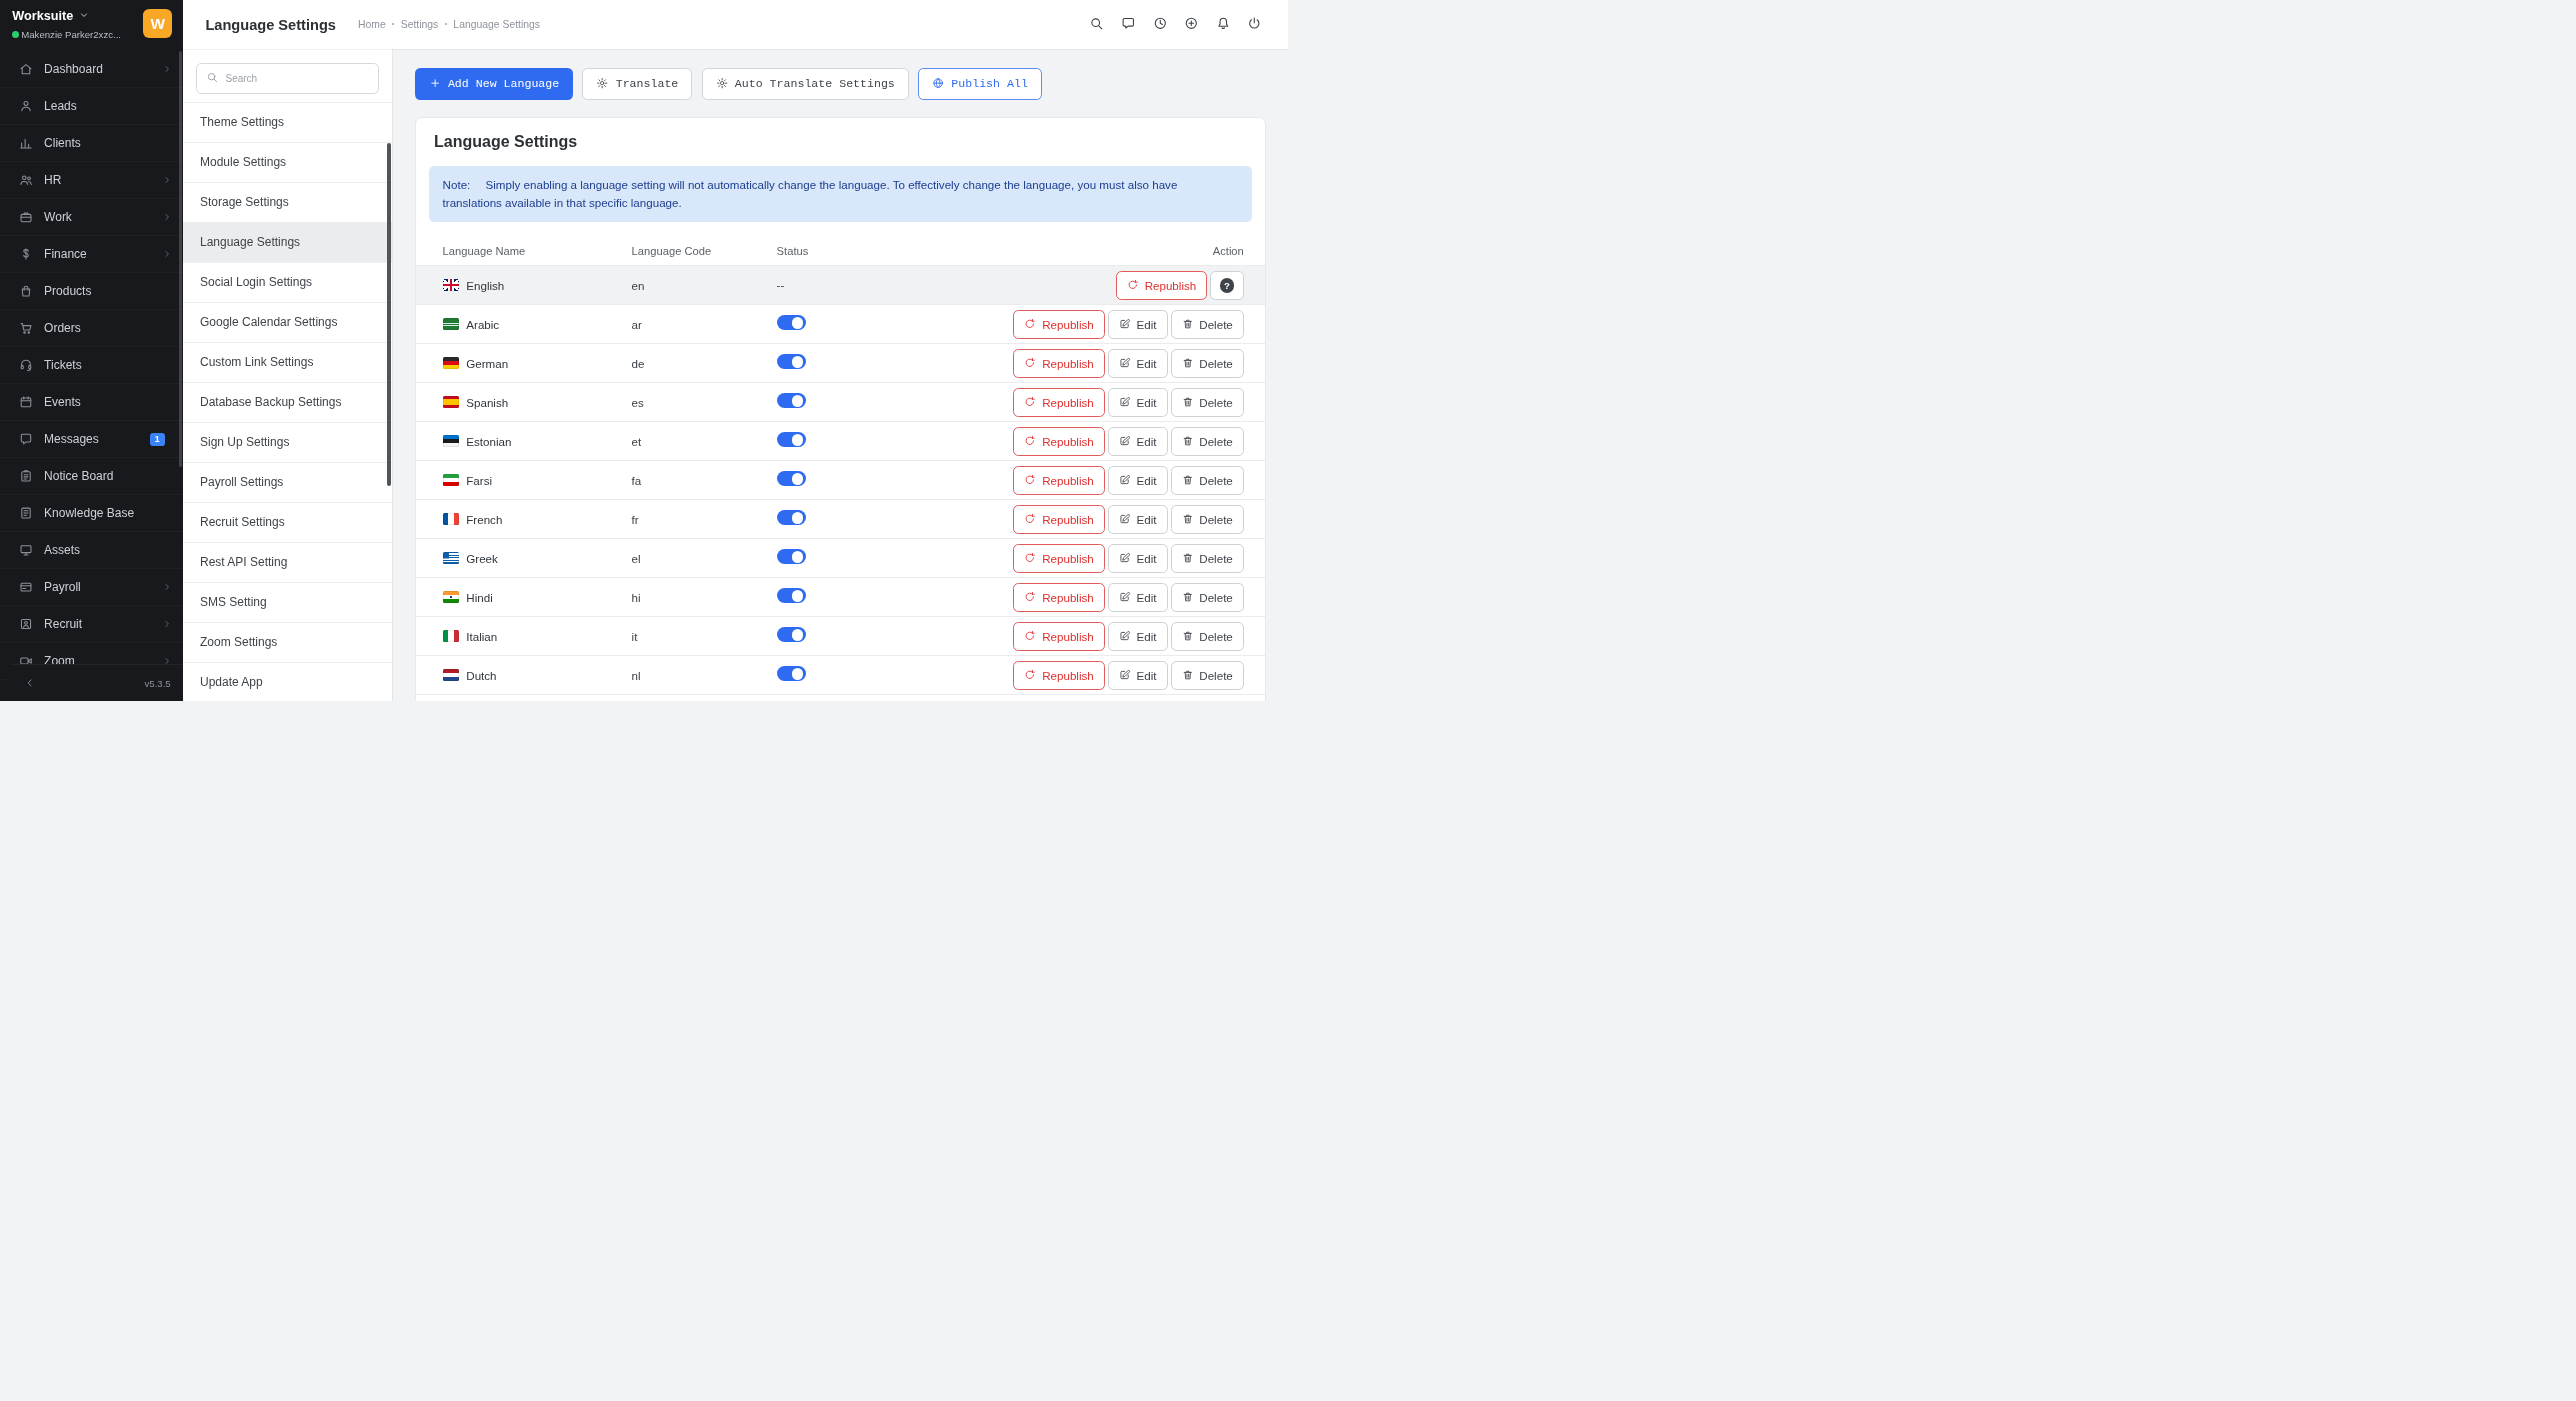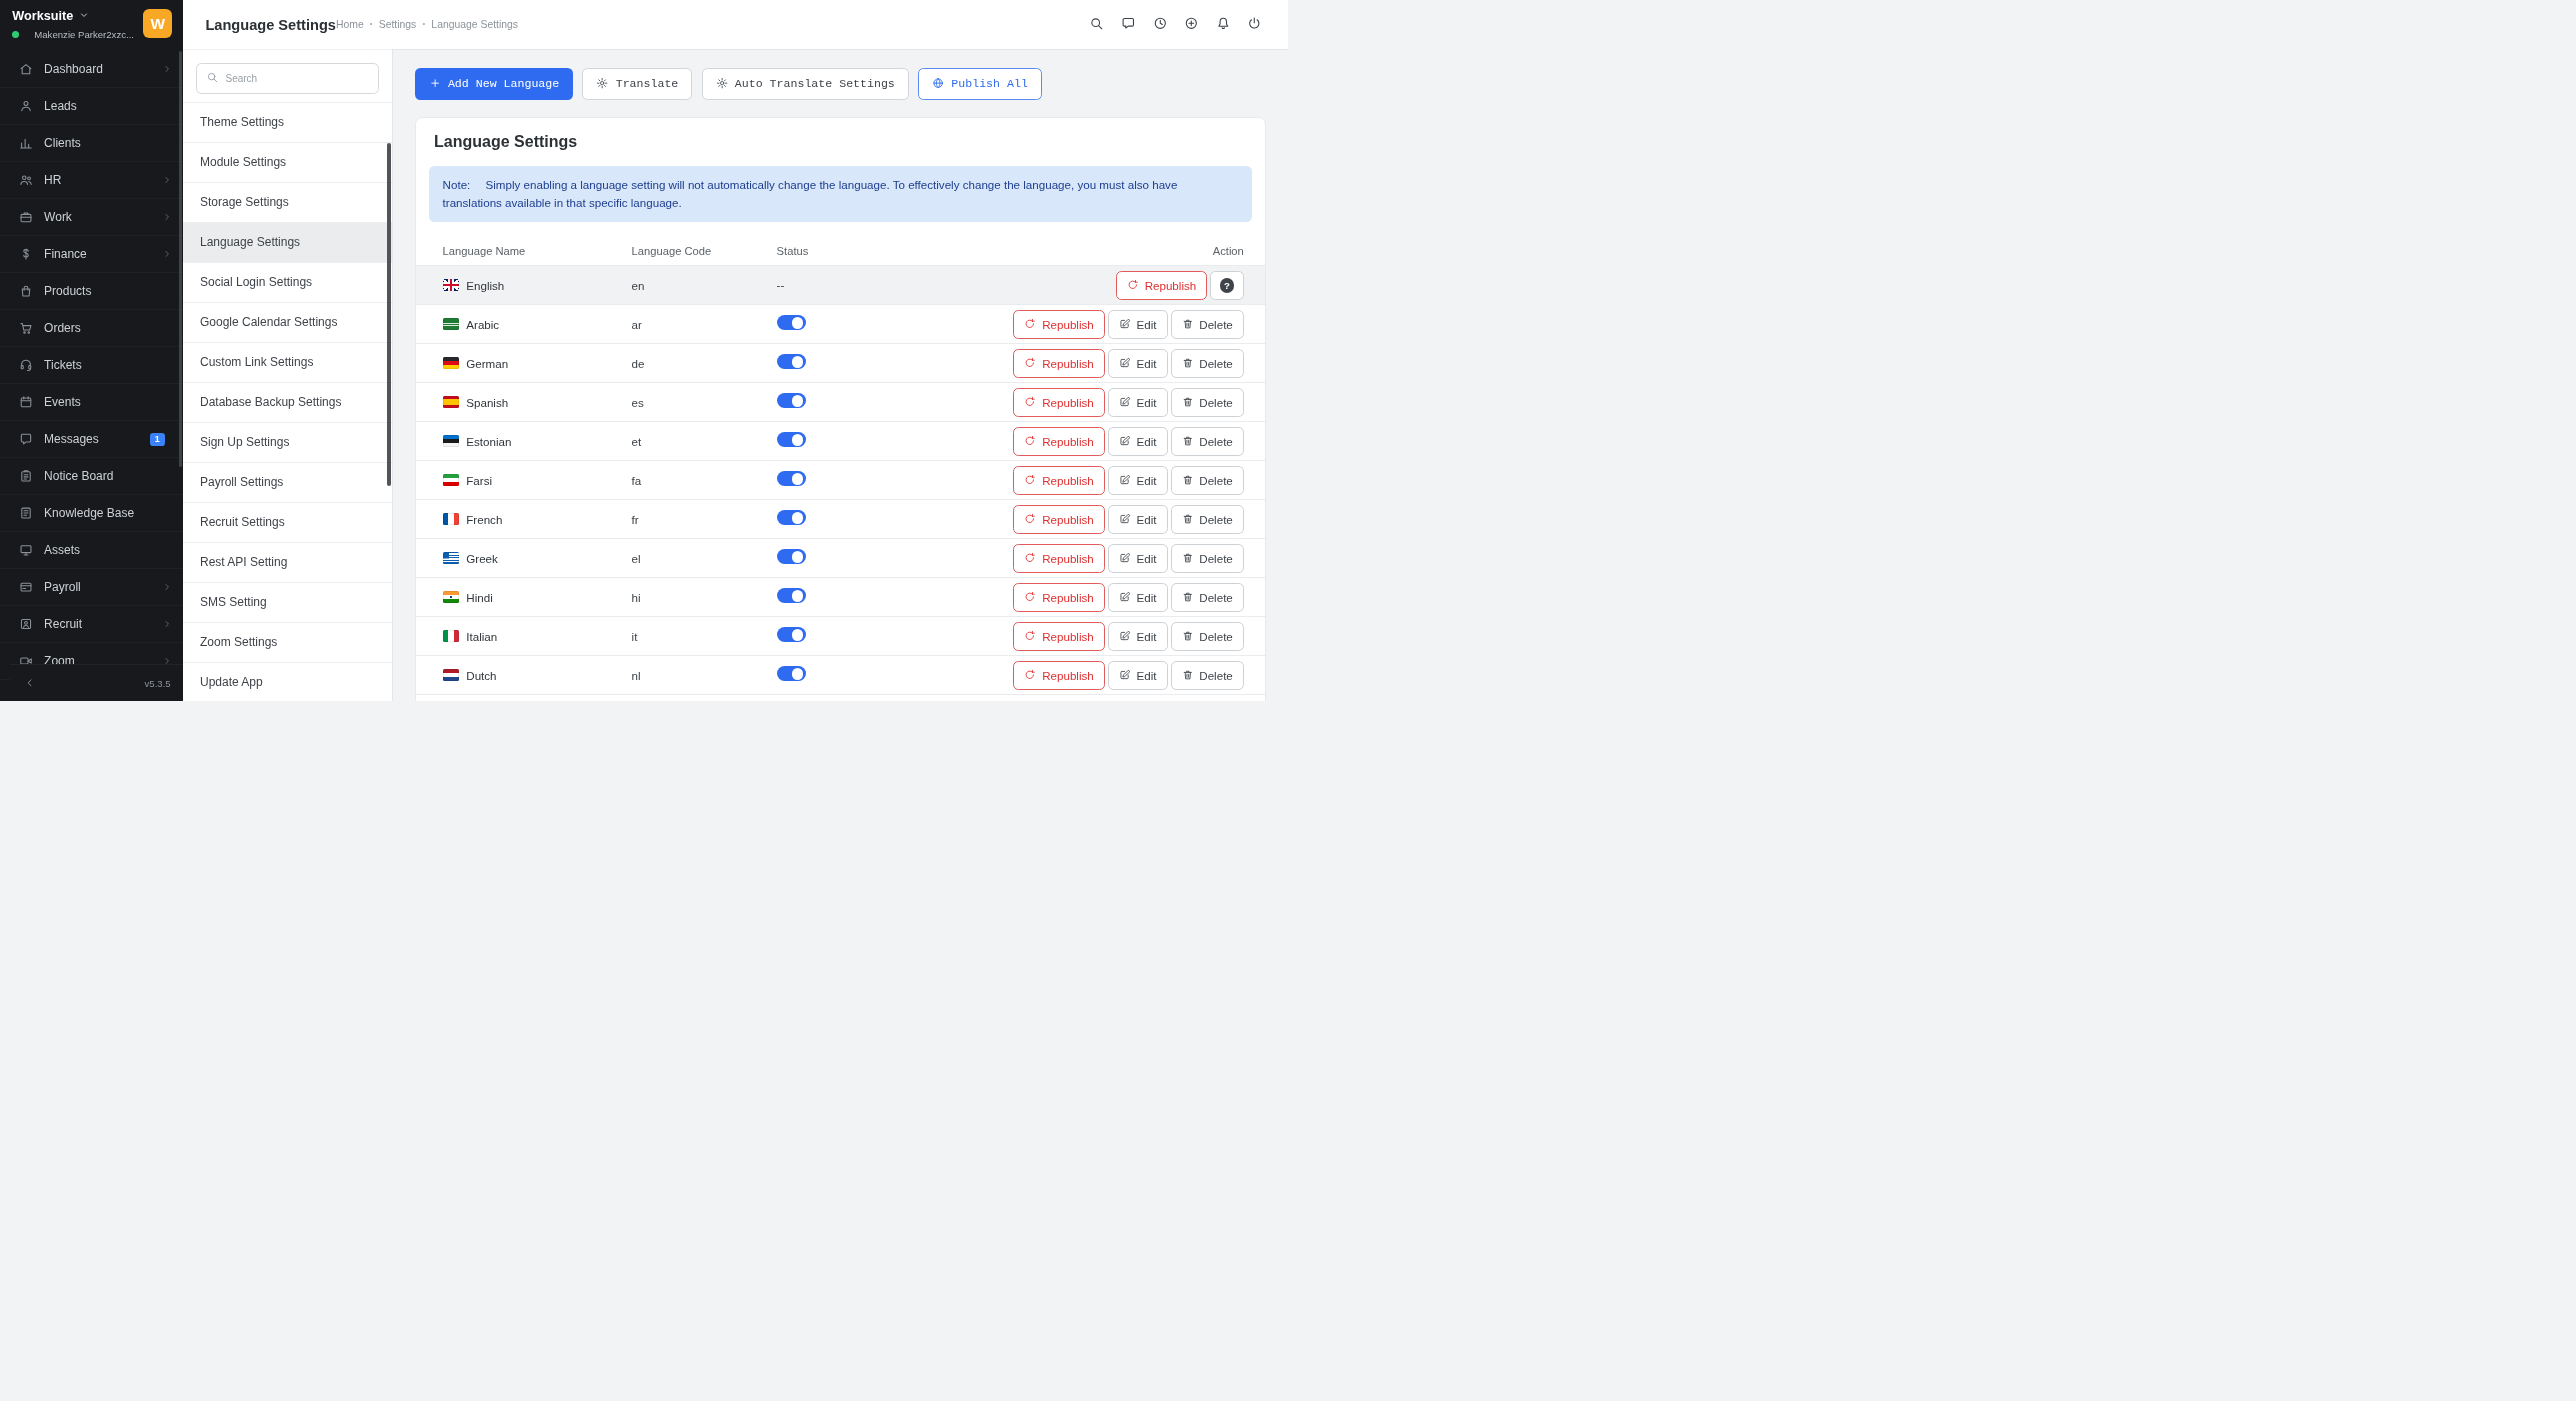--- a/index.html
+++ b/index.html
@@ -5,42 +5,42 @@
   *{box-sizing:border-box;margin:0;padding:0}
   html,body{width:1288px;height:701px;overflow:hidden}
   body{font-family:"Liberation Sans","DejaVu Sans",sans-serif;background:#f2f3f5;color:#2f353b}
   .app{display:flex;height:100%}
 
   
   .sidebar{width:183px;background:#17191d;color:#ced2d5;position:relative;flex-shrink:0;z-index:5}
   .ws-header{display:flex;justify-content:space-between;align-items:flex-start;padding:9.2px 10.8px 7.7px 12.3px;height:51px}
   .ws-name-row{display:flex;align-items:center;gap:5.4px;color:#fff;font-size:12.7px;font-weight:700;cursor:pointer}
   .ws-name-row .ic svg{width:10px;height:10px}
-  .ws-user{display:flex;align-items:center;gap:15px;margin-top:5.4px;font-size:9.6px;color:#b9bdc1;white-space:nowrap}
+  .ws-user{display:flex;align-items:center;gap:2px;margin-top:5.4px;font-size:9.6px;color:#b9bdc1;white-space:nowrap}
   .dot{width:7px;height:7px;border-radius:50%;background:#2ecc71;flex-shrink:0}
   .ws-logo{width:29px;height:29px;border-radius:6.2px;background:#f9a826;color:#fff;font-weight:700;font-size:15.4px;display:flex;align-items:center;justify-content:center;cursor:pointer}
   #sidebar-menu{position:absolute;top:51px;left:0;right:0;bottom:0;overflow:hidden}
   .sb-item{display:flex;align-items:center;gap:11.6px;height:37px;padding:0 10.8px 0 18.5px;font-size:12px;color:#ced2d5;cursor:pointer;border-bottom:0.8px solid rgba(255,255,255,.035)}
   .sb-ic{color:#8d9297;display:flex}
   .sb-ic svg{width:14px;height:14px}
   .sb-label{flex:1;white-space:nowrap}
   .badge{background:#3b82f6;color:#fff;font-size:8.9px;min-width:14.6px;height:13px;border-radius:3.1px;display:flex;align-items:center;justify-content:center;padding:0 3.9px;font-weight:700;margin-right:7.7px}
   .sb-chev{color:#787d82;display:flex}
   .sb-chev svg{width:10px;height:10px}
   .sb-scrollthumb{position:absolute;top:51px;right:0.8px;width:3.1px;height:416px;background:#3f4347;border-radius:1.5px;z-index:3}
   .sb-footer{position:absolute;bottom:0;left:10px;right:0;height:37px;background:#17191d;display:flex;align-items:center;justify-content:space-between;padding:0 12.3px 0 14px;color:#9aa0a5;z-index:2;border-top:0.8px solid rgba(255,255,255,.05)}
   .sb-footer .collapse{display:flex;cursor:pointer}
   .sb-footer svg{width:11.6px;height:11.6px}
   .version{font-size:9.6px;color:#8d9297}
 
   
   .right-col{flex:1;display:flex;flex-direction:column;min-width:0}
   .topbar{height:49px;background:#fff;display:flex;align-items:center;padding:0 26px 0 22.4px;flex-shrink:0;position:relative;z-index:4;box-shadow:0 0.8px 0 rgba(0,0,0,.07)}
   .topbar h1{font-size:14.6px;font-weight:700;color:#2c3136}
-  .breadcrumb{display:flex;align-items:flex-start;gap:6.2px;margin-left:0;font-size:10.4px;color:#8d939a}
+  .breadcrumb{display:flex;align-items:flex-start;gap:6.2px;margin-left:22px;font-size:10.4px;color:#8d939a}
   .crumb{cursor:pointer}
   .crumb-sep{font-size:7.7px;color:#a6abb1}
   .top-icons{margin-left:auto;display:flex;align-items:center;gap:17px;color:#3c4248}
   .top-icon{cursor:pointer;display:flex}
   .top-icon svg{width:14.6px;height:14.6px}
 
   .body-row{flex:1;display:flex;min-height:0}
 
   
   .settings-nav{width:210px;background:#fff;border-right:0.8px solid #e4e6e8;position:relative;flex-shrink:0;overflow:hidden}

